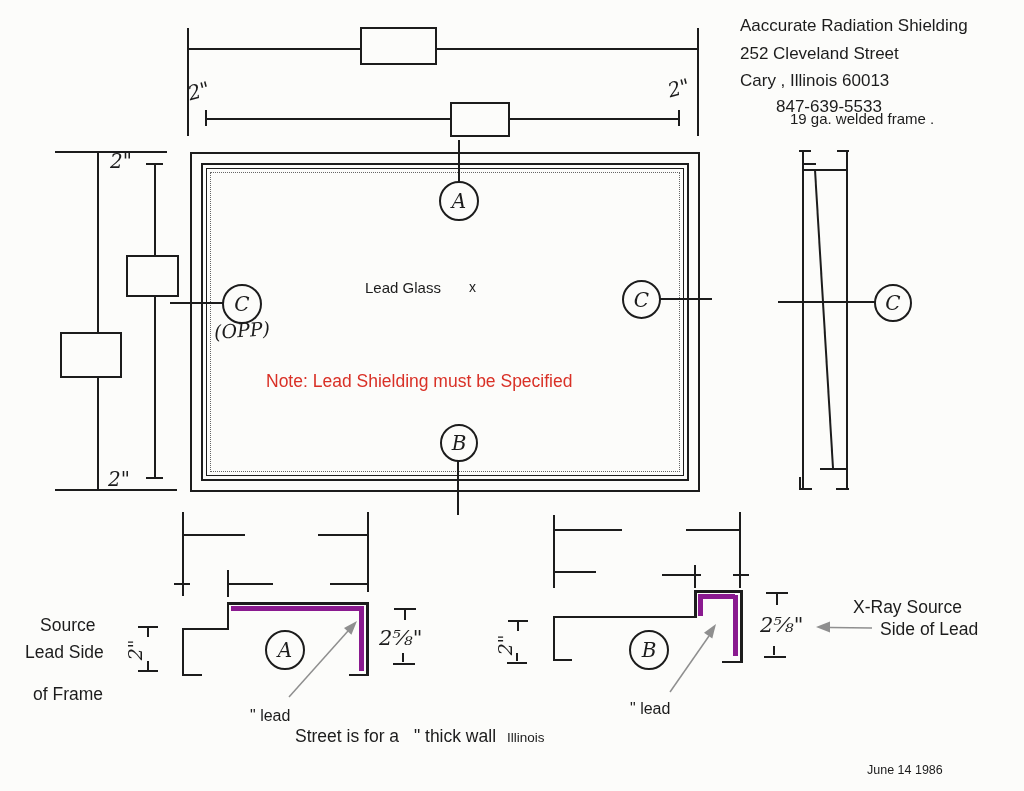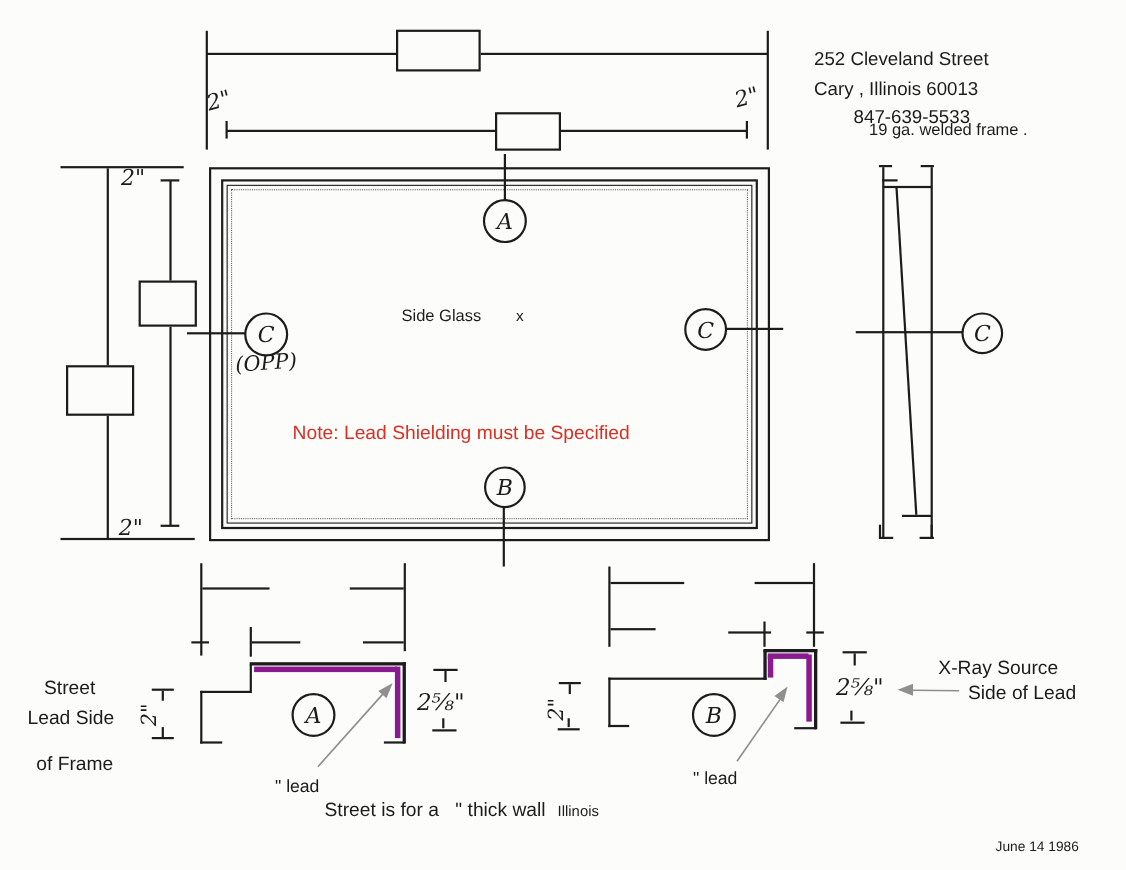--- a/index.html
+++ b/index.html
@@ -15,28 +15,29 @@
   .rect.thin{border-width:1px;}
   .rect.dot{border:1px dotted #666;}
   .txt{position:absolute;white-space:nowrap;color:var(--ink);line-height:1.15;}
   .hw{font-family:"DejaVu Serif",serif;font-style:italic;}
   .circle{
     position:absolute;border:2px solid var(--ink);border-radius:50%;
     display:flex;align-items:center;justify-content:center;
     font-family:"DejaVu Serif",serif;font-style:italic;font-size:20px;
     background:#fcfcfa;z-index:4;
   }
-  .red{color:var(--red);margin-top:12px;}
+  .red{color:var(--red);}
   svg.overlay{position:absolute;left:0;top:0;z-index:5;pointer-events:none;}
 </style>
 </head>
 <body>
 
 <div id="canvas">
 
+  <div class="txt" style="left:740px;top:16px;font-size:17px;">Aaccurate Radiation Shielding</div>
   <div class="txt" style="left:740px;top:44px;font-size:17px;">252 Cleveland Street</div>
   <div class="txt" style="left:740px;top:71px;font-size:17px;">Cary , Illinois 60013</div>
   <div class="txt" style="left:748px;top:97px;font-size:17px;margin-left:28px;">847-639-5533</div>
   <div class="txt" style="left:790px;top:110px;font-size:15px;">19 ga. welded frame .</div>
 
   <div class="ln" style="left:187px;top:28px;width:2px;height:108px;"></div>
   <div class="ln" style="left:697px;top:28px;width:2px;height:108px;"></div>
   <div class="ln" style="left:188px;top:48px;width:510px;height:2px;"></div>
   <div class="box" style="left:360px;top:27px;width:73px;height:34px;"></div>
   <div class="ln" style="left:206px;top:118px;width:474px;height:2px;"></div>
@@ -67,21 +68,21 @@
   <div class="ln" style="left:458px;top:140px;width:2px;height:42px;"></div>
   <div class="circle" style="left:439px;top:181px;width:36px;height:36px;">A</div>
   <div class="ln" style="left:457px;top:459px;width:2px;height:56px;"></div>
   <div class="circle" style="left:440px;top:424px;width:34px;height:34px;">B</div>
   <div class="ln" style="left:170px;top:302px;width:53px;height:2px;"></div>
   <div class="circle" style="left:222px;top:284px;width:36px;height:36px;">C</div>
   <div class="txt hw" style="left:214px;top:320px;font-size:19px;transform:rotate(-4deg);">(OPP)</div>
   <div class="ln" style="left:658px;top:298px;width:54px;height:2px;"></div>
   <div class="circle" style="left:622px;top:280px;width:35px;height:35px;">C</div>
 
-  <div class="txt" style="left:365px;top:279px;font-size:15px;">Side Glass</div>
+  <div class="txt" style="left:365px;top:279px;font-size:15px;">Lead Glass</div>
   <div class="txt" style="left:469px;top:279px;font-size:14px;">x</div>
   <div class="txt red" style="left:266px;top:371px;font-size:17.5px;">Note: Lead Shielding must be Specified</div>
 
   <div class="ln" style="left:802px;top:152px;width:2px;height:338px;"></div>
   <div class="ln" style="left:846px;top:152px;width:2px;height:338px;"></div>
   <div class="ln" style="left:799px;top:150px;width:12px;height:2px;"></div>
   <div class="ln" style="left:837px;top:150px;width:12px;height:2px;"></div>
   <div class="ln" style="left:802px;top:163px;width:14px;height:2px;"></div>
   <div class="ln" style="left:803px;top:169px;width:44px;height:2px;"></div>
   <div class="ln" style="left:820px;top:468px;width:27px;height:2px;"></div>
@@ -148,33 +149,33 @@
   <div class="txt hw" style="left:496px;top:634px;font-size:19px;transform:rotate(-90deg);">2"</div>
   <div class="ln" style="left:516px;top:653px;width:2px;height:8px;"></div>
   <div class="ln" style="left:507px;top:662px;width:20px;height:2px;"></div>
 
   <div class="ln" style="left:766px;top:592px;width:22px;height:2px;"></div>
   <div class="ln" style="left:776px;top:594px;width:2px;height:11px;"></div>
   <div class="txt hw" style="left:760px;top:613px;font-size:21px;">2⅝"</div>
   <div class="ln" style="left:773px;top:646px;width:2px;height:9px;"></div>
   <div class="ln" style="left:764px;top:656px;width:22px;height:2px;"></div>
 
-  <div class="txt" style="left:40px;top:615px;font-size:17.5px;">Street</div>
+  <div class="txt" style="left:40px;top:615px;font-size:17.5px;">Source</div>
   <div class="txt" style="left:25px;top:642px;font-size:17.5px;">Lead Side</div>
   <div class="txt" style="left:33px;top:668px;font-size:17.5px;margin-top:16px;">of Frame</div>
   <div class="txt" style="left:853px;top:597px;font-size:17.5px;">X-Ray Source</div>
   <div class="txt" style="left:880px;top:619px;font-size:17.5px;">Side of Lead</div>
   <div class="txt" style="left:250px;top:707px;font-size:16px;">" lead</div>
   <div class="txt" style="left:630px;top:700px;font-size:16px;">" lead</div>
   <div class="txt" style="left:295px;top:726px;font-size:17.5px;">
     <span>Street is for a</span>
     <span style="margin-left:10px;">" thick wall</span>
     <span style="margin-left:6px;font-size:13.5px;">Illinois</span>
   </div>
-  <div class="txt" style="left:905px;top:763px;font-size:12.5px;">June 14 1986</div>
+  <div class="txt" style="left:867px;top:763px;font-size:12.5px;">June 14 1986</div>
 
   <svg class="overlay" width="1024" height="791" viewBox="0 0 1024 791">
     <line x1="815" y1="170" x2="833" y2="468" stroke="var(--ink)" stroke-width="2"></line>
     <g>
       <line x1="289" y1="697" x2="348" y2="631" stroke="var(--arrow)" stroke-width="1.5"></line>
       <polygon points="357,621 351.4,634.7 344,628.1" fill="var(--arrow)"></polygon>
     </g>
     <g>
       <line x1="670" y1="692" x2="709" y2="636" stroke="var(--arrow)" stroke-width="1.5"></line>
       <polygon points="716,624 712.3,638.4 704,632.8" fill="var(--arrow)"></polygon>

